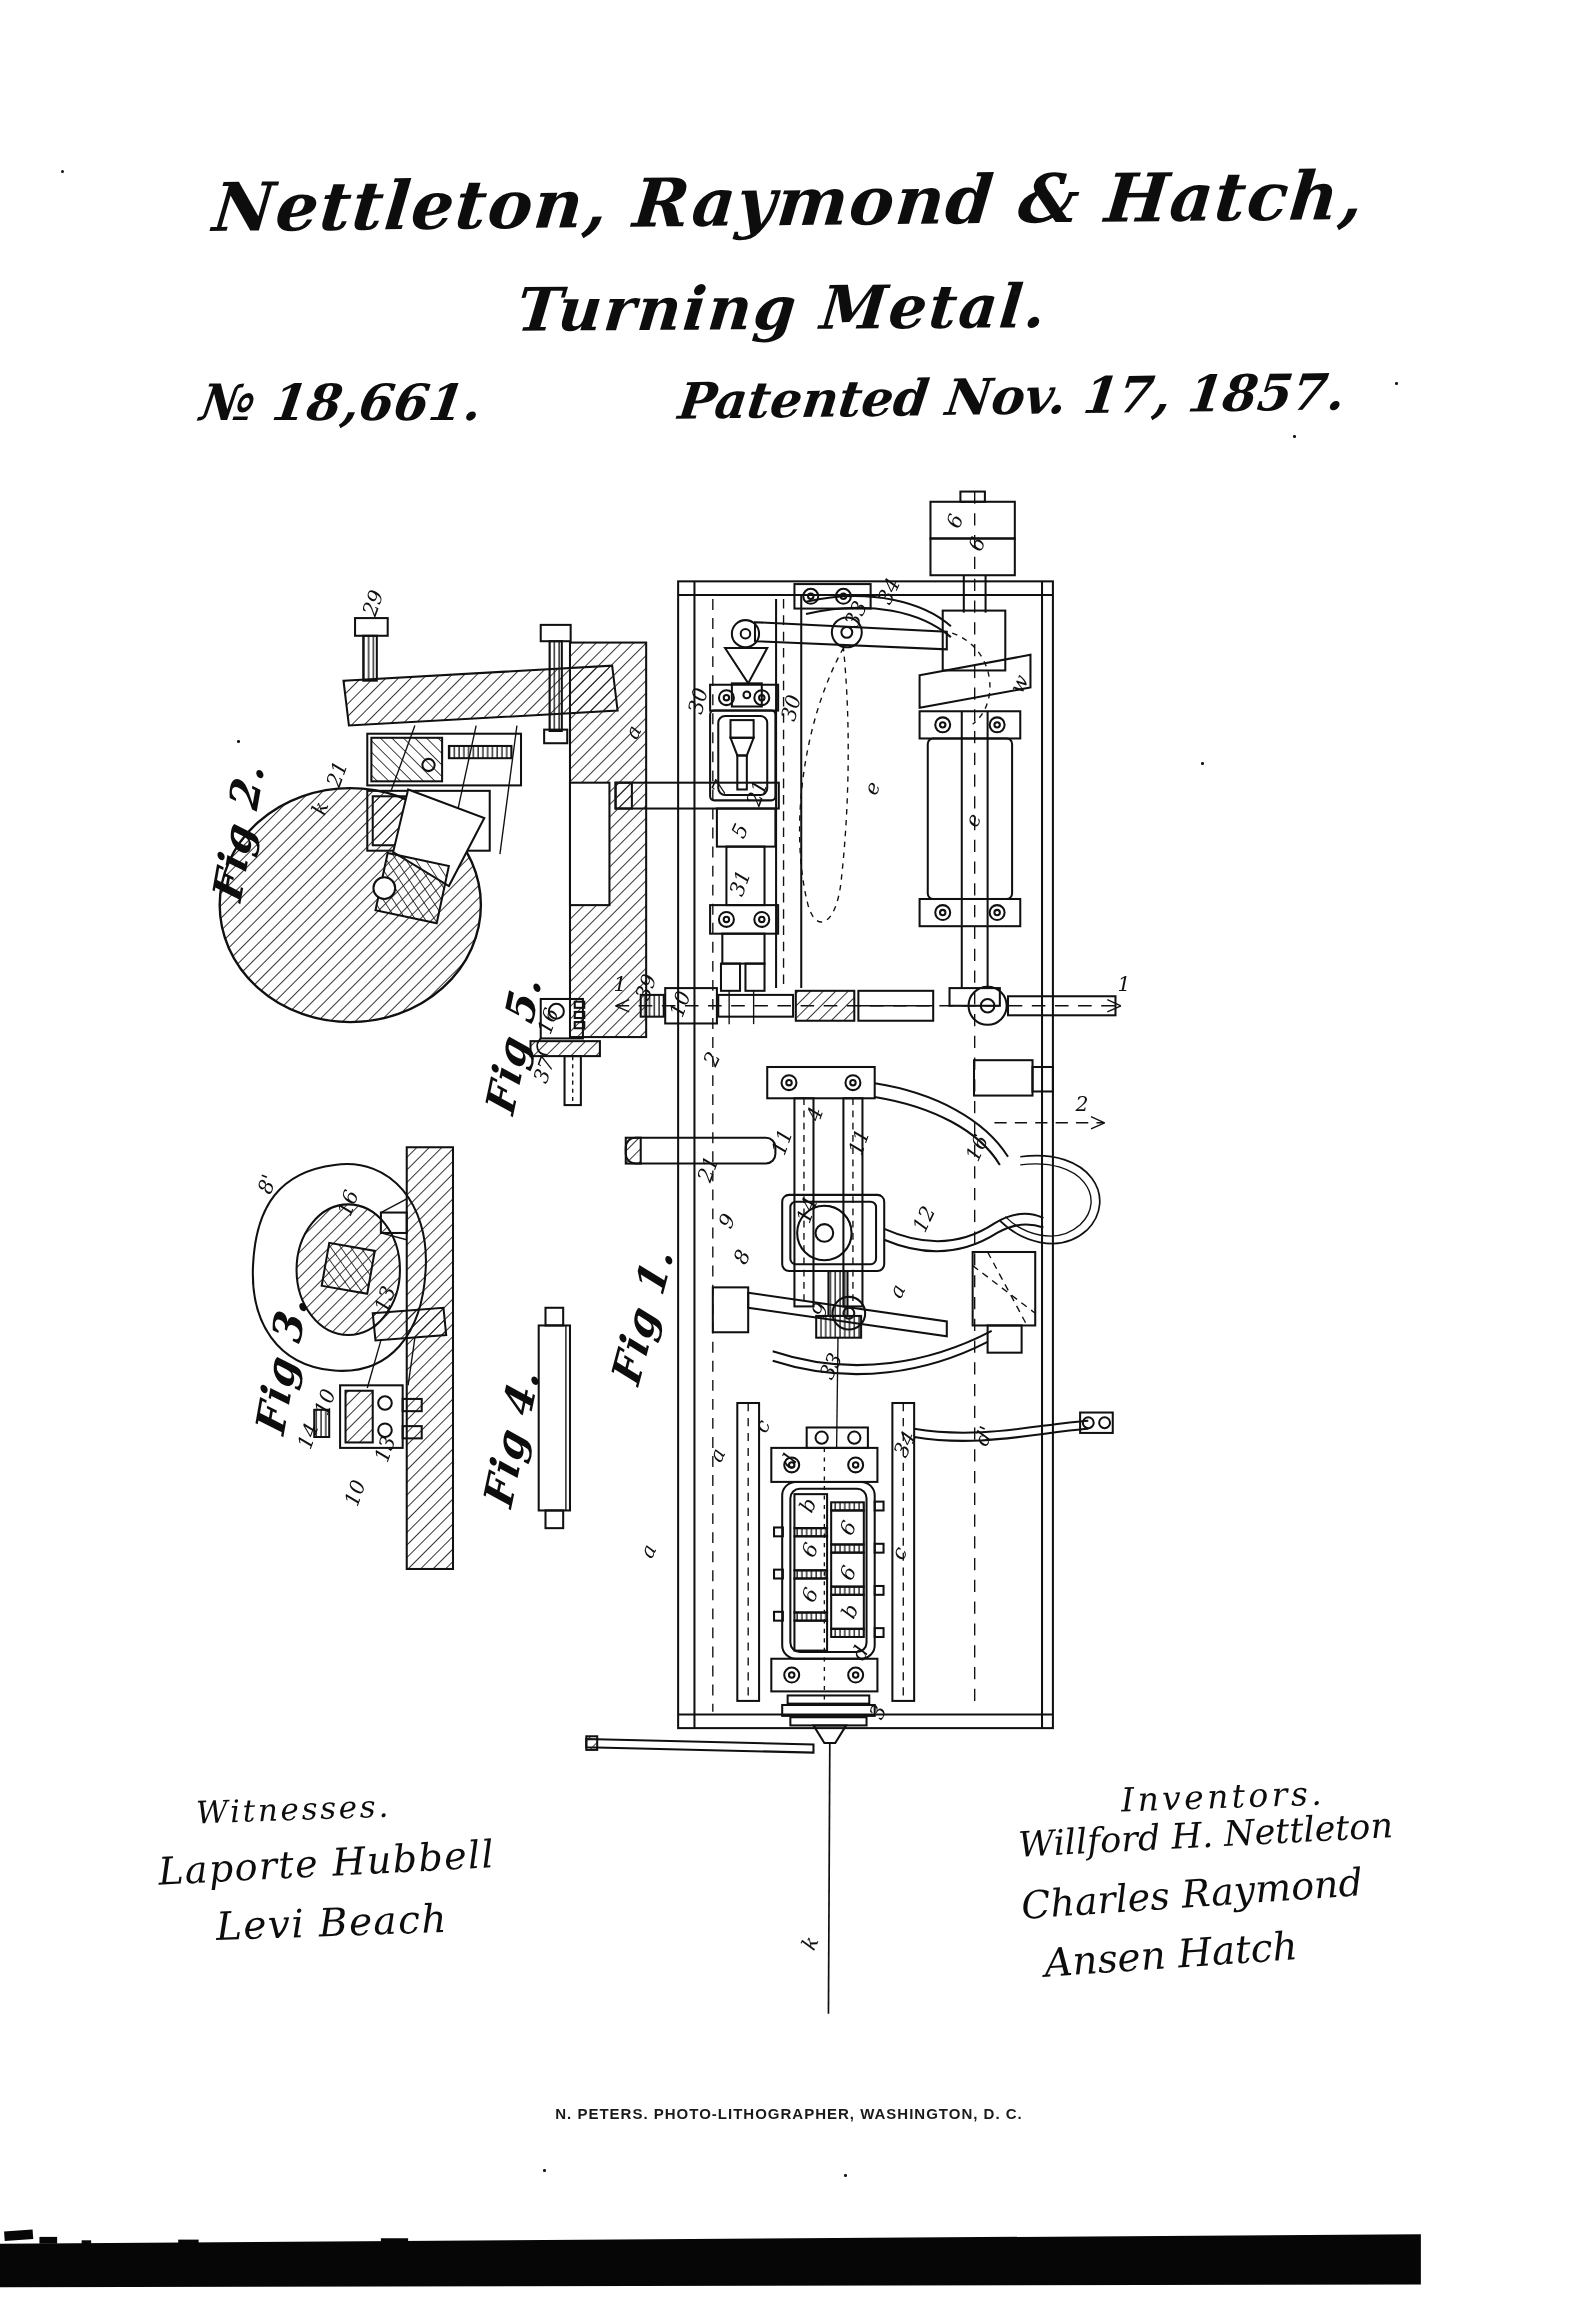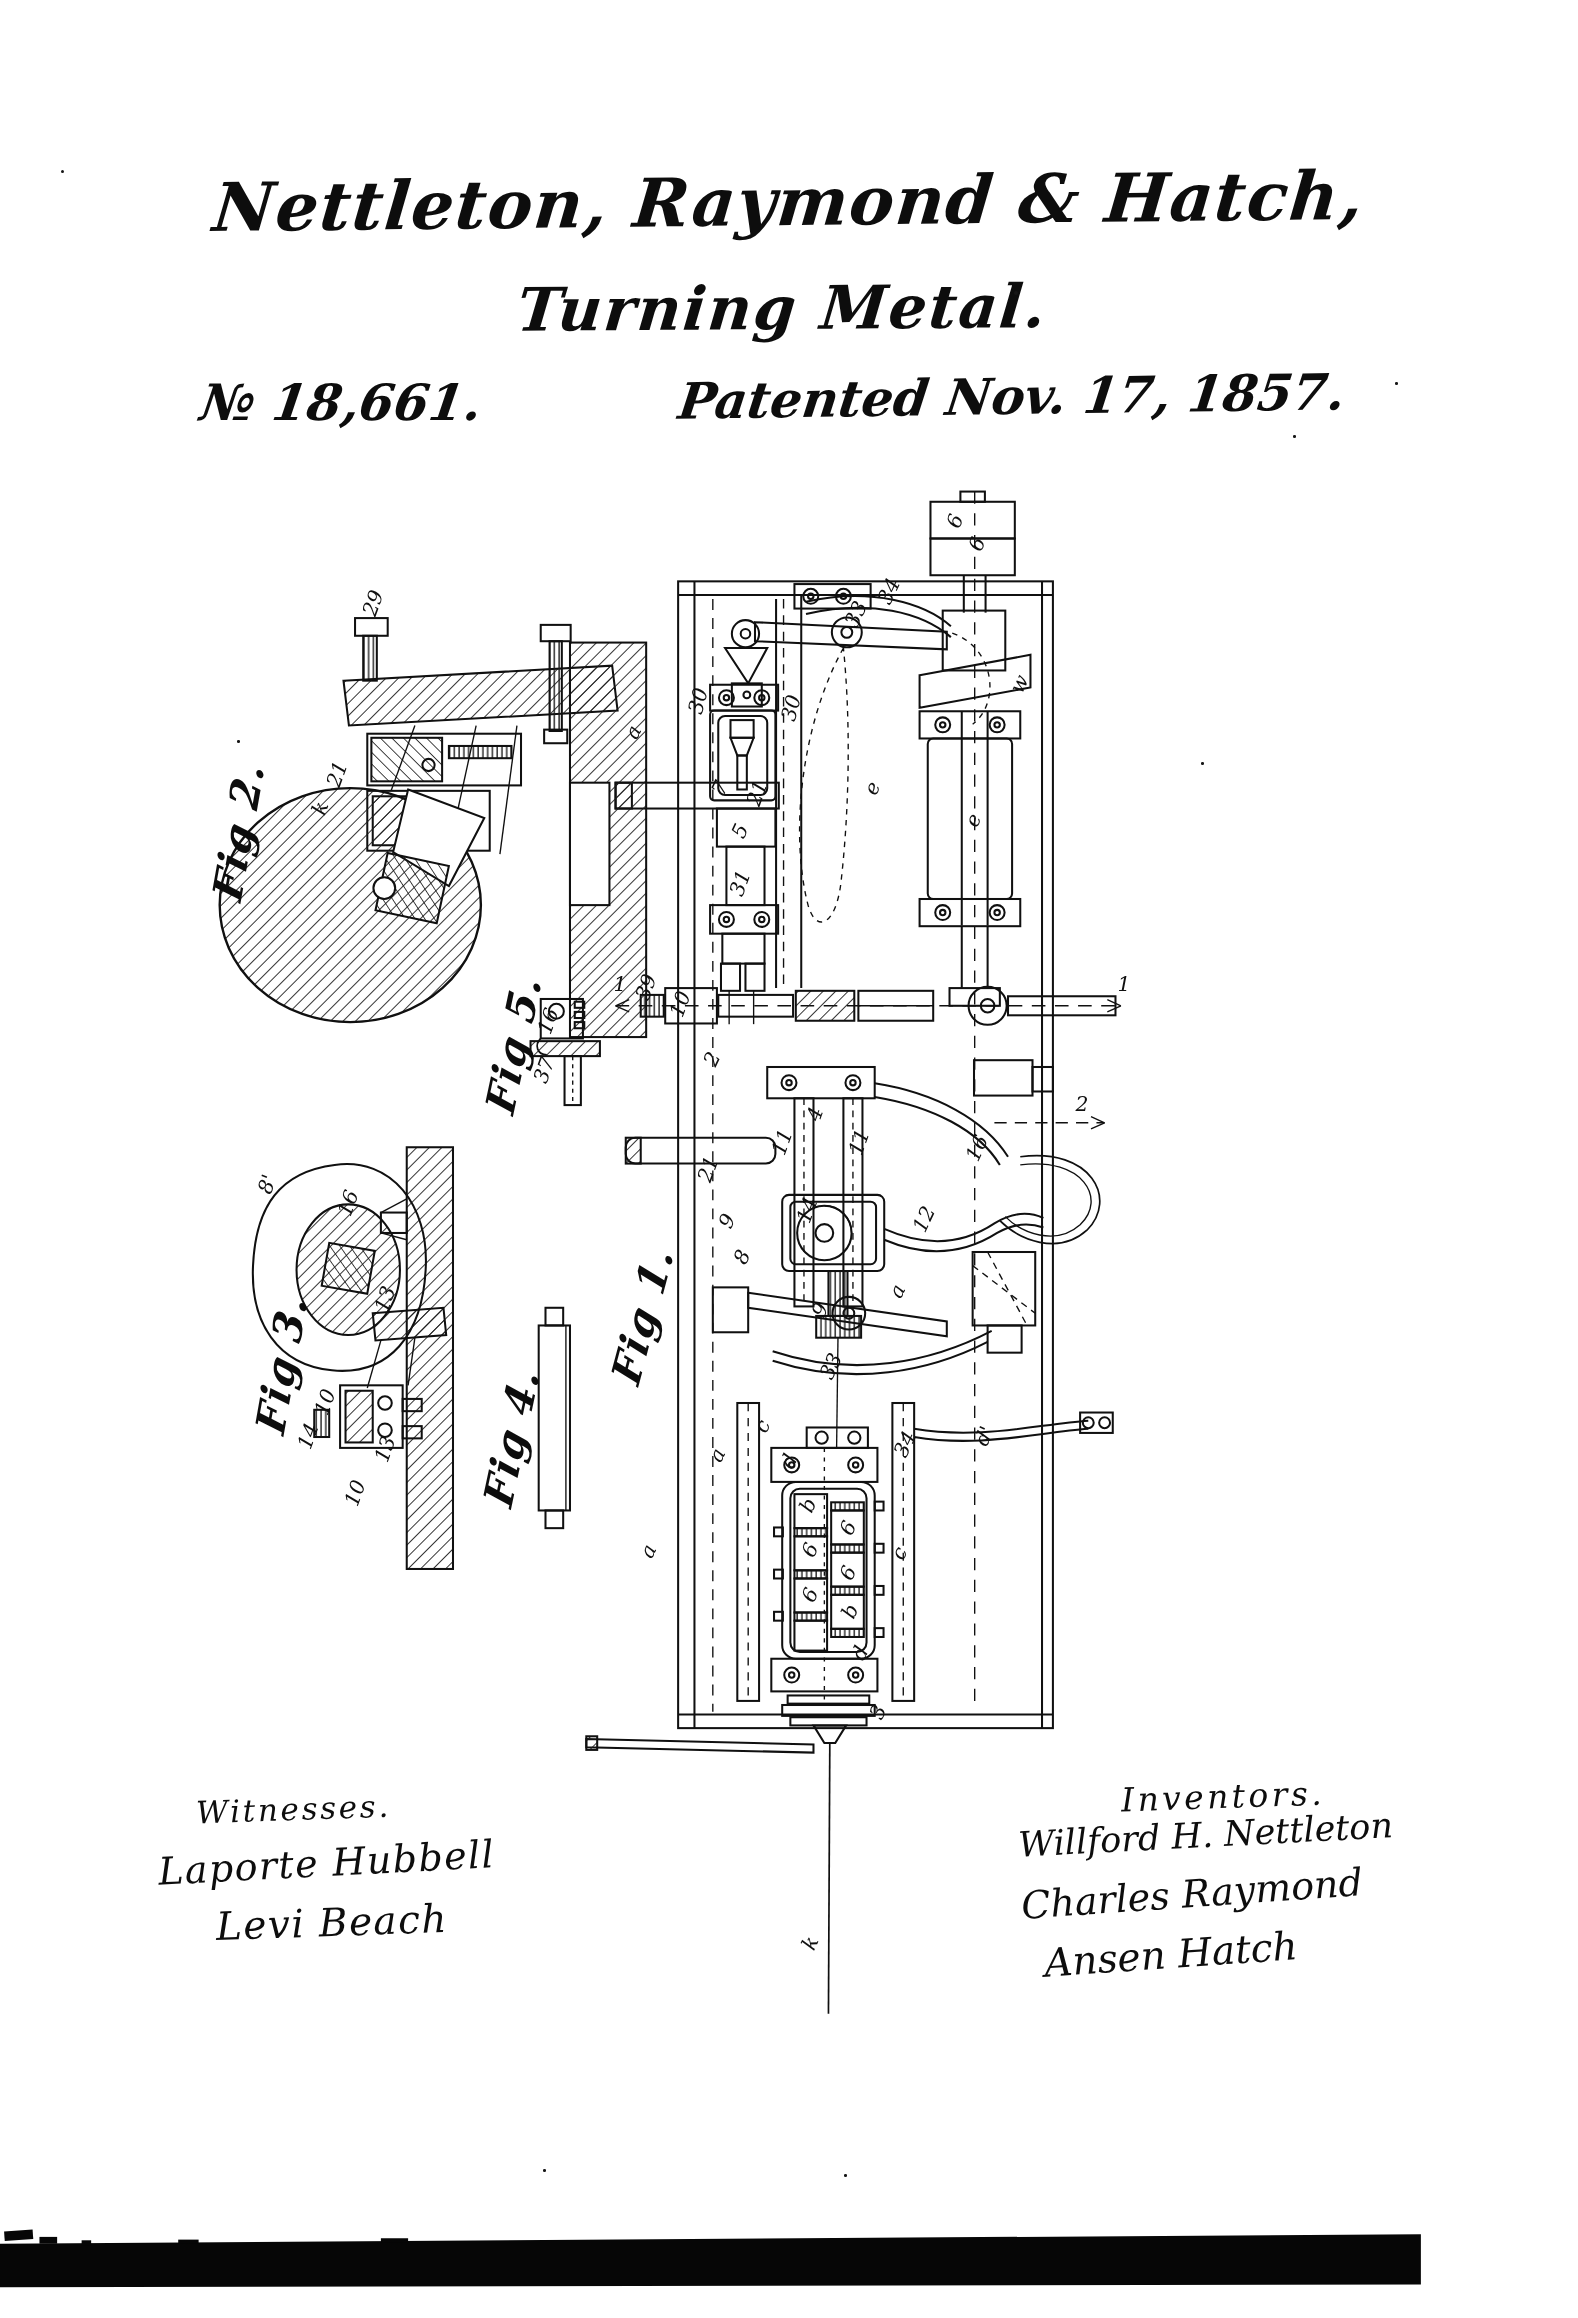--- a/index.html
+++ b/index.html
@@ -395,20 +395,21 @@
     </div>
 
   <div class="abs sig wit-h">Witnesses.</div>
   <div class="abs sig wit-1">Laporte Hubbell</div>
   <div class="abs sig wit-2">Levi Beach</div>
   <div class="abs sig inv-h">Inventors.</div>
   <div class="abs sig inv-1">Willford H. Nettleton</div>
   <div class="abs sig inv-2">Charles Raymond</div>
   <div class="abs sig inv-3">Ansen Hatch</div>
 
+  <div class="abs footer">N. PETERS. PHOTO-LITHOGRAPHER, WASHINGTON, D. C.</div>
 
   <div class="dot" style="left:61px;top:170px;width:3.4px;height:3.4px;"></div>
   <div class="dot" style="left:1014px;top:291px;width:4.1px;height:4.1px;"></div>
   <div class="dot" style="left:1395px;top:382px;width:2.7px;height:2.7px;"></div>
   <div class="dot" style="left:1293px;top:435px;width:2.7px;height:2.7px;"></div>
   <div class="dot" style="left:237px;top:740px;width:2.7px;height:2.7px;"></div>
   <div class="dot" style="left:1201px;top:762px;width:2.7px;height:2.7px;"></div>
   <div class="dot" style="left:543px;top:2169px;width:2.7px;height:2.7px;"></div>
   <div class="dot" style="left:844px;top:2174px;width:2.7px;height:2.7px;"></div>
 

